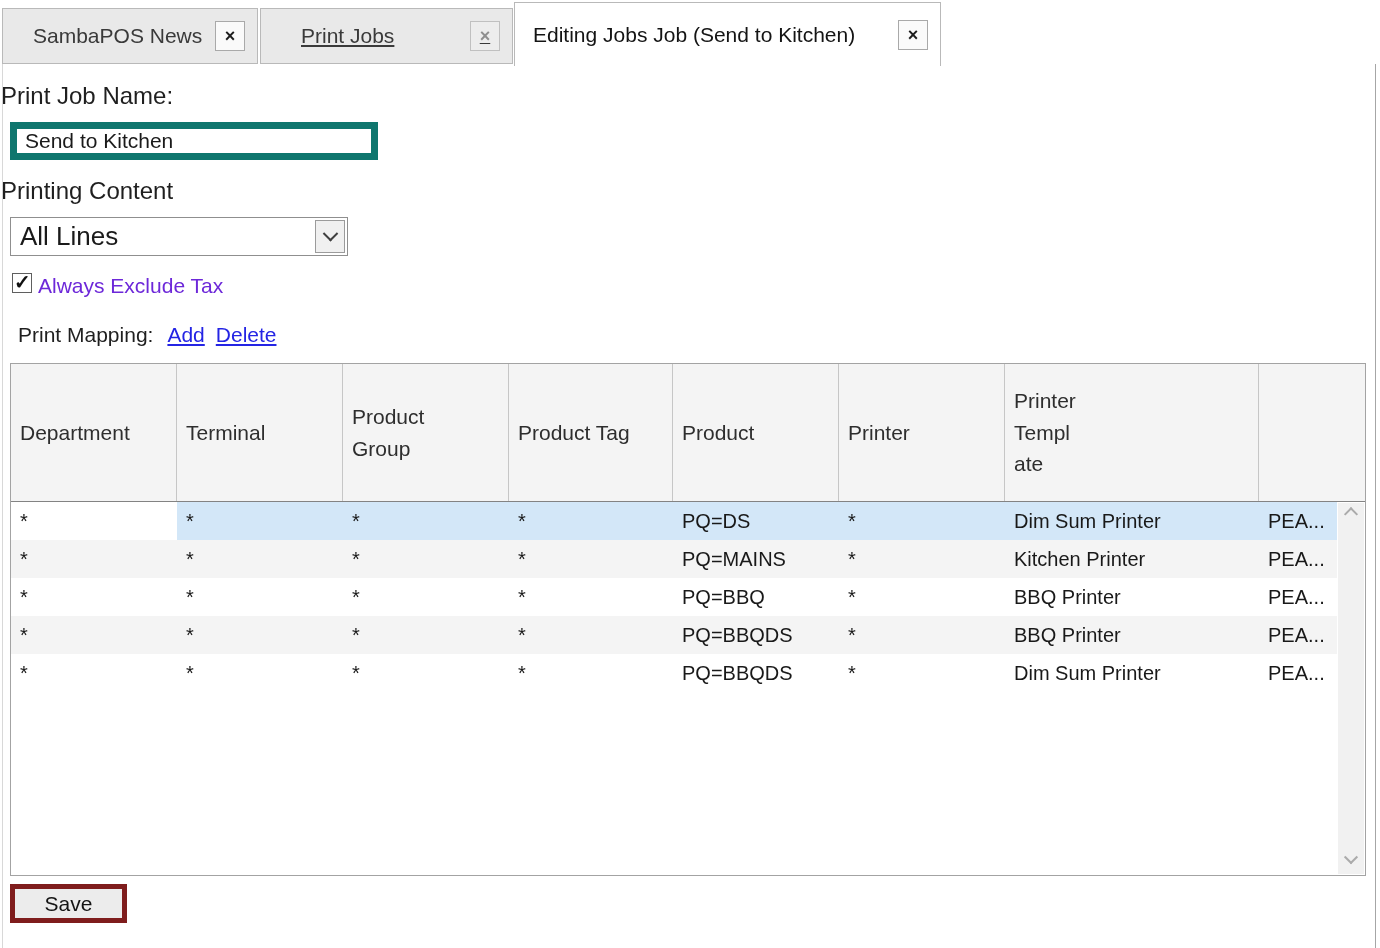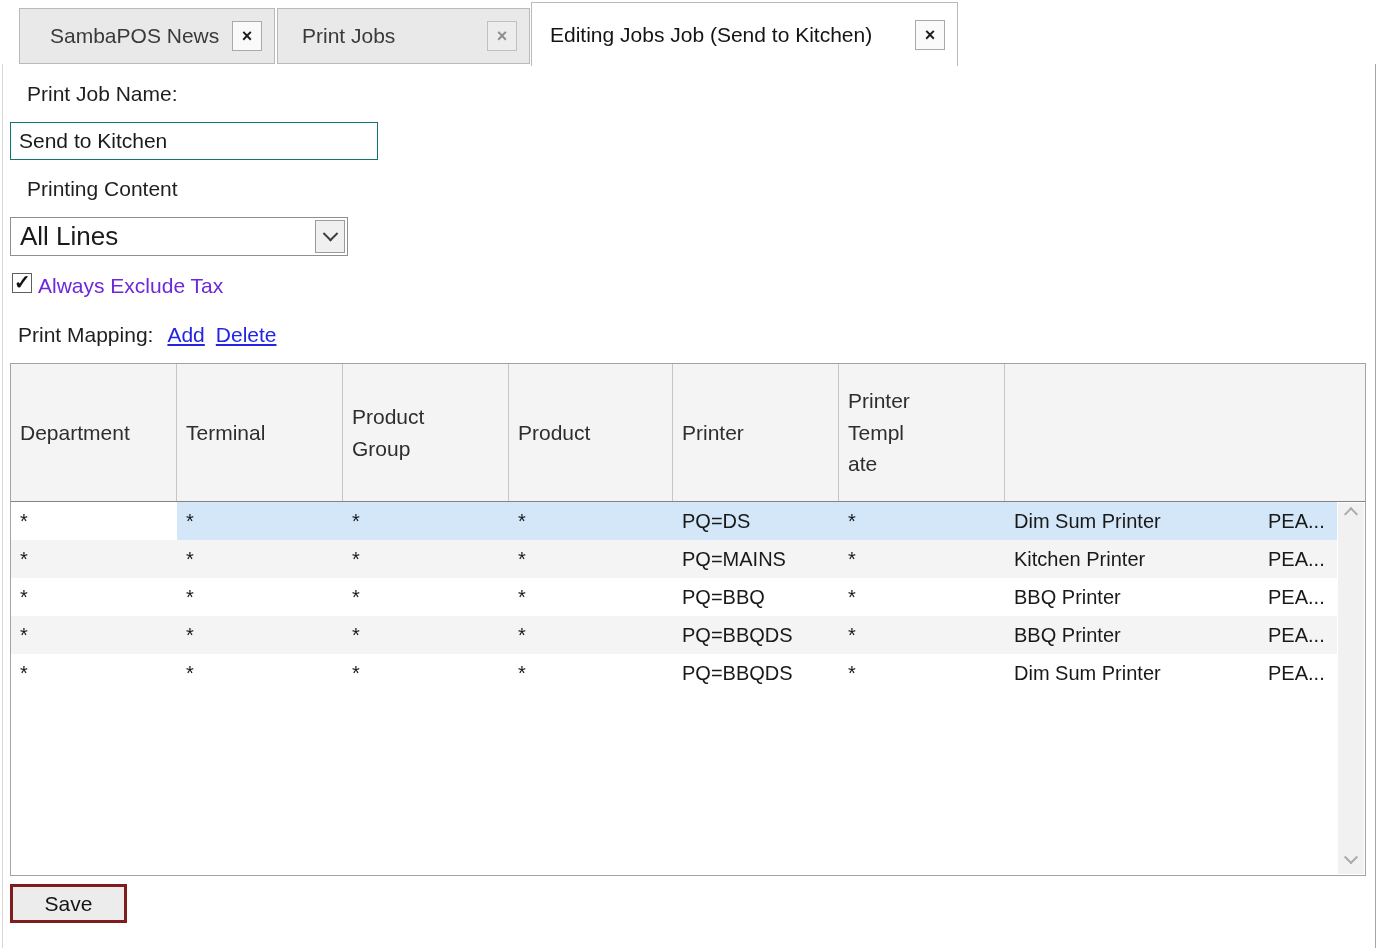--- a/index.html
+++ b/index.html
@@ -8,37 +8,37 @@
   body { position:relative; }
 
   
   .page-border-left  { position:absolute; left:2px;   top:64px; bottom:0; width:1px; background:#d8d8d8; }
   .page-border-right { position:absolute; left:1375px; top:64px; bottom:0; width:1px; background:#a6a6a6; }
 
   
   .tabstrip { position:absolute; left:0; top:0; width:100%; height:64px; background:#ffffff; }
   .tab { position:absolute; top:8px; height:56px; background:#e9e9e9; border:1px solid #b9b9b9;
          display:flex; align-items:center; justify-content:space-between;
-         padding:0 12px 0 30px; font-size:21px; color:#3a3a3a; cursor:default;margin-left:17px; }
+         padding:0 12px 0 30px; font-size:21px; color:#3a3a3a; cursor:default; }
   .tab-1 { left:2px;   width:256px; }
-  .tab-2 { left:260px; width:253px; padding-left:24px; }
+  .tab-2 { left:260px; width:253px; padding-left:40px;text-decoration:underline; }
   .tab-3 { left:514px; width:427px; padding-left:18px; }
   .tab.active { top:2px; height:64px; background:#ffffff; border-bottom:none; z-index:3; color:#141414; }
   .tab-close { width:30px; height:30px; min-width:30px; border:1px solid #a9a9a9; background:#fafafa;
                display:flex; align-items:center; justify-content:center;
                font-size:18px; font-weight:bold; color:#1c1c1c; line-height:1; margin-left:12px; }
   .tab-2 .tab-close { color:#8f8f8f; background:#ededed; border-color:#c0c0c0; }
 
   
-  .form-label { position:absolute; left:27px; font-size:21px; color:#1f1f1f; }
+  .form-label { position:absolute; left:1px; font-size:24px; color:#1f1f1f; }
   .lbl-name    { top:82px; }
   .lbl-content { top:177px; }
 
   .name-input { position:absolute; left:10px; top:122px; width:368px; height:38px;
-                border:1px solid #0f766e; font-family:"Liberation Sans",sans-serif;
+                border:7px solid #0f766e; font-family:"Liberation Sans",sans-serif;
                 font-size:21px; color:#1a1a1a; padding:0 8px; outline:none; }
 
   .select { position:absolute; left:10px; top:217px; width:338px; height:39px;
             border:1px solid #8f8f8f; background:#ffffff; display:flex; align-items:center;
             padding-left:9px; font-size:26px; color:#1a1a1a; }
   .select-btn { position:absolute; right:2px; top:2px; bottom:2px; width:30px; background:#f0f0f0;
                 border:1px solid #9b9b9b; display:flex; align-items:center; justify-content:center; }
   .chev-down { width:11px; height:11px; border-right:2px solid #3f3f3f; border-bottom:2px solid #3f3f3f;
                transform:rotate(45deg) translate(-2px,-2px); }
 
@@ -76,21 +76,21 @@
   .vscroll { position:absolute; top:139px; right:1px; width:26px; bottom:1px; background:#f1f1f1; }
   .sarrow { position:absolute; left:0; width:100%; height:22px; display:flex; align-items:center; justify-content:center; }
   .sarrow.up { top:3px; }
   .sarrow.down { bottom:3px; }
   .chev { width:10px; height:10px; border-right:2px solid #ababab; border-bottom:2px solid #ababab; }
   .chev.up   { transform:rotate(-135deg) translate(2px,2px); }
   .chev.down { transform:rotate(45deg) translate(-2px,-2px); }
 
   
   .save-btn { position:absolute; left:10px; top:884px; width:117px; height:39px;
-              background:#ececec; border:3px solid #7f1d1d; display:flex; align-items:center;
+              background:#ececec; border:5px solid #7f1d1d; display:flex; align-items:center;
               justify-content:center; font-size:21px; color:#141414; cursor:pointer; }
 </style>
 </head>
 <body>
 
 <div class="page-border-left"></div>
 <div class="page-border-right"></div>
 
 <div class="tabstrip">
   <div class="tab tab-1">
@@ -132,20 +132,23 @@
 <div class="grid">
   <div class="thead">
     <div class="th th-1">
         <span class="hlabel">Department</span>
       </div>
     <div class="th th-3">
         <span class="hlabel">Terminal</span>
       </div>
     <div class="th th-4">
         <span class="hlabel">Product Group</span>
+      </div>
+    <div class="th th-5">
+        <span class="hlabel">Product Tag</span>
       </div>
     <div class="th th-6">
         <span class="hlabel">Product</span>
       </div>
     <div class="th th-7">
         <span class="hlabel">Printer</span>
       </div>
     <div class="th th-8">
         <span class="hlabel">Printer Template</span>
       </div>

